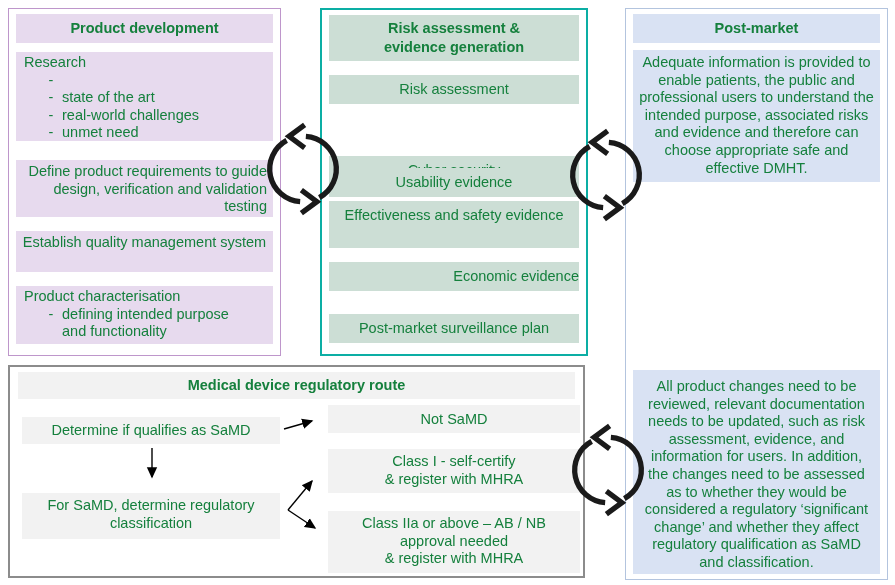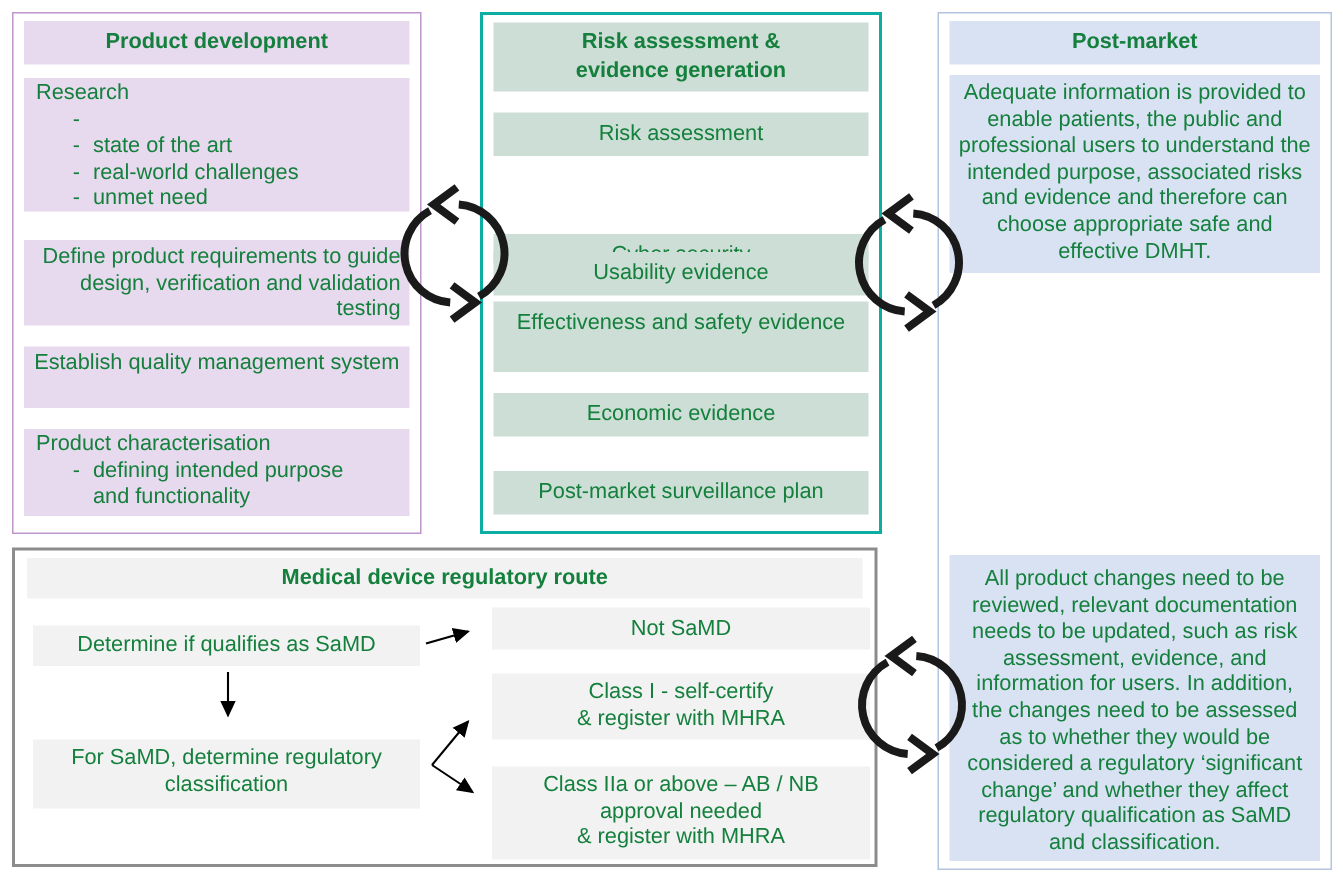--- a/index.html
+++ b/index.html
@@ -69,21 +69,21 @@
     </div>
   </section>
 
   <section class="panel panel-risk">
     <div class="box sage head prewrap" style="top:5px;height:46px;padding-top:4px;line-height:19px;">Risk assessment &amp;
 evidence generation</div>
     <div class="box sage" style="top:65px;height:29px;line-height:29px;">Risk assessment</div>
     <div class="box sage" style="top:112px;height:19px;line-height:29px;margin-top:34px;">Cyber security</div>
     <div class="box sage" style="top:158px;height:29px;line-height:29px;">Usability evidence</div>
     <div class="box sage" style="top:191px;height:47px;line-height:29px;">Effectiveness and safety evidence</div>
-    <div class="box sage" style="top:252px;height:29px;line-height:29px;">Economic evidence</div>
+    <div class="box sage" style="top:252px;height:29px;line-height:29px;text-align:right;">Economic evidence</div>
     <div class="box sage" style="top:304px;height:29px;line-height:29px;">Post-market surveillance plan</div>
   </section>
 
   <section class="panel panel-post">
     <div class="box blue" style="top:41px;height:132px;padding:4px 6px;">Adequate information is provided to enable patients, the public and professional users to understand the intended purpose, associated risks and evidence and therefore can choose appropriate safe and effective DMHT.</div>
     <div class="box blue head" style="top:5px;height:29px;line-height:29px;">Post-market</div>
     <div class="box blue" style="top:361px;height:204px;padding:8px 6px;">All product changes need to be reviewed, relevant documentation needs to be updated, such as risk assessment, evidence, and information for users. In addition, the changes need to be assessed as to whether they would be considered a regulatory ‘significant change’ and whether they affect regulatory qualification as SaMD and classification.</div>
   </section>
 
   <section class="panel panel-route">

